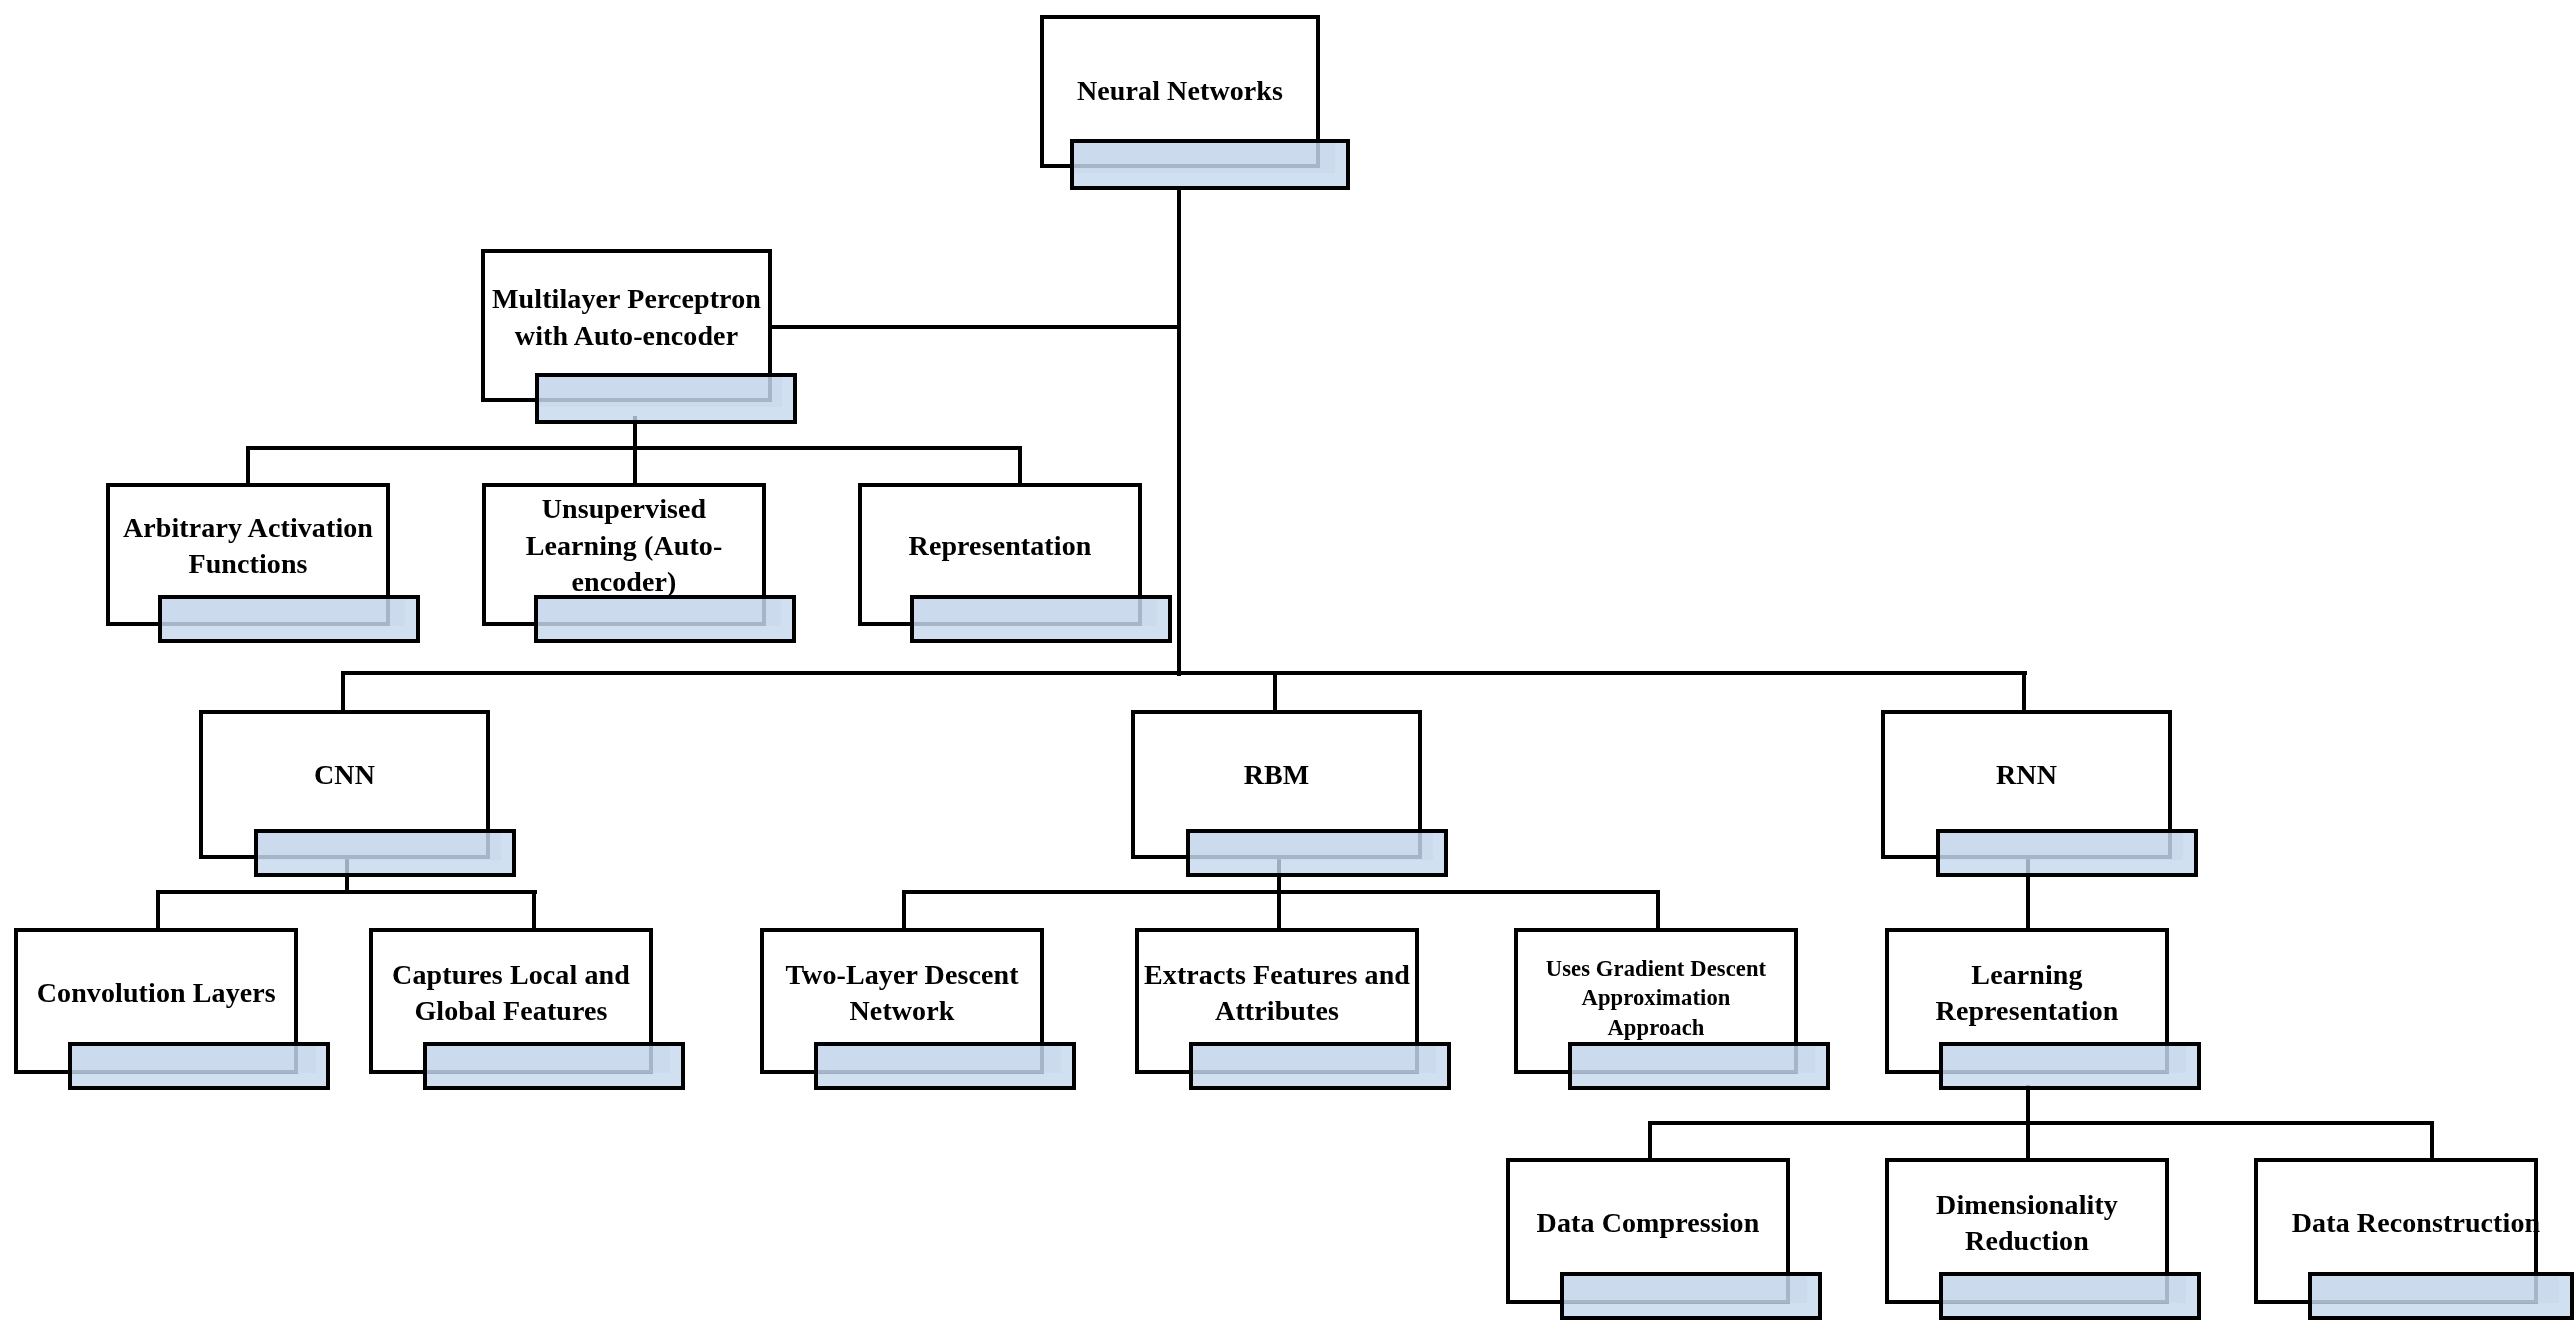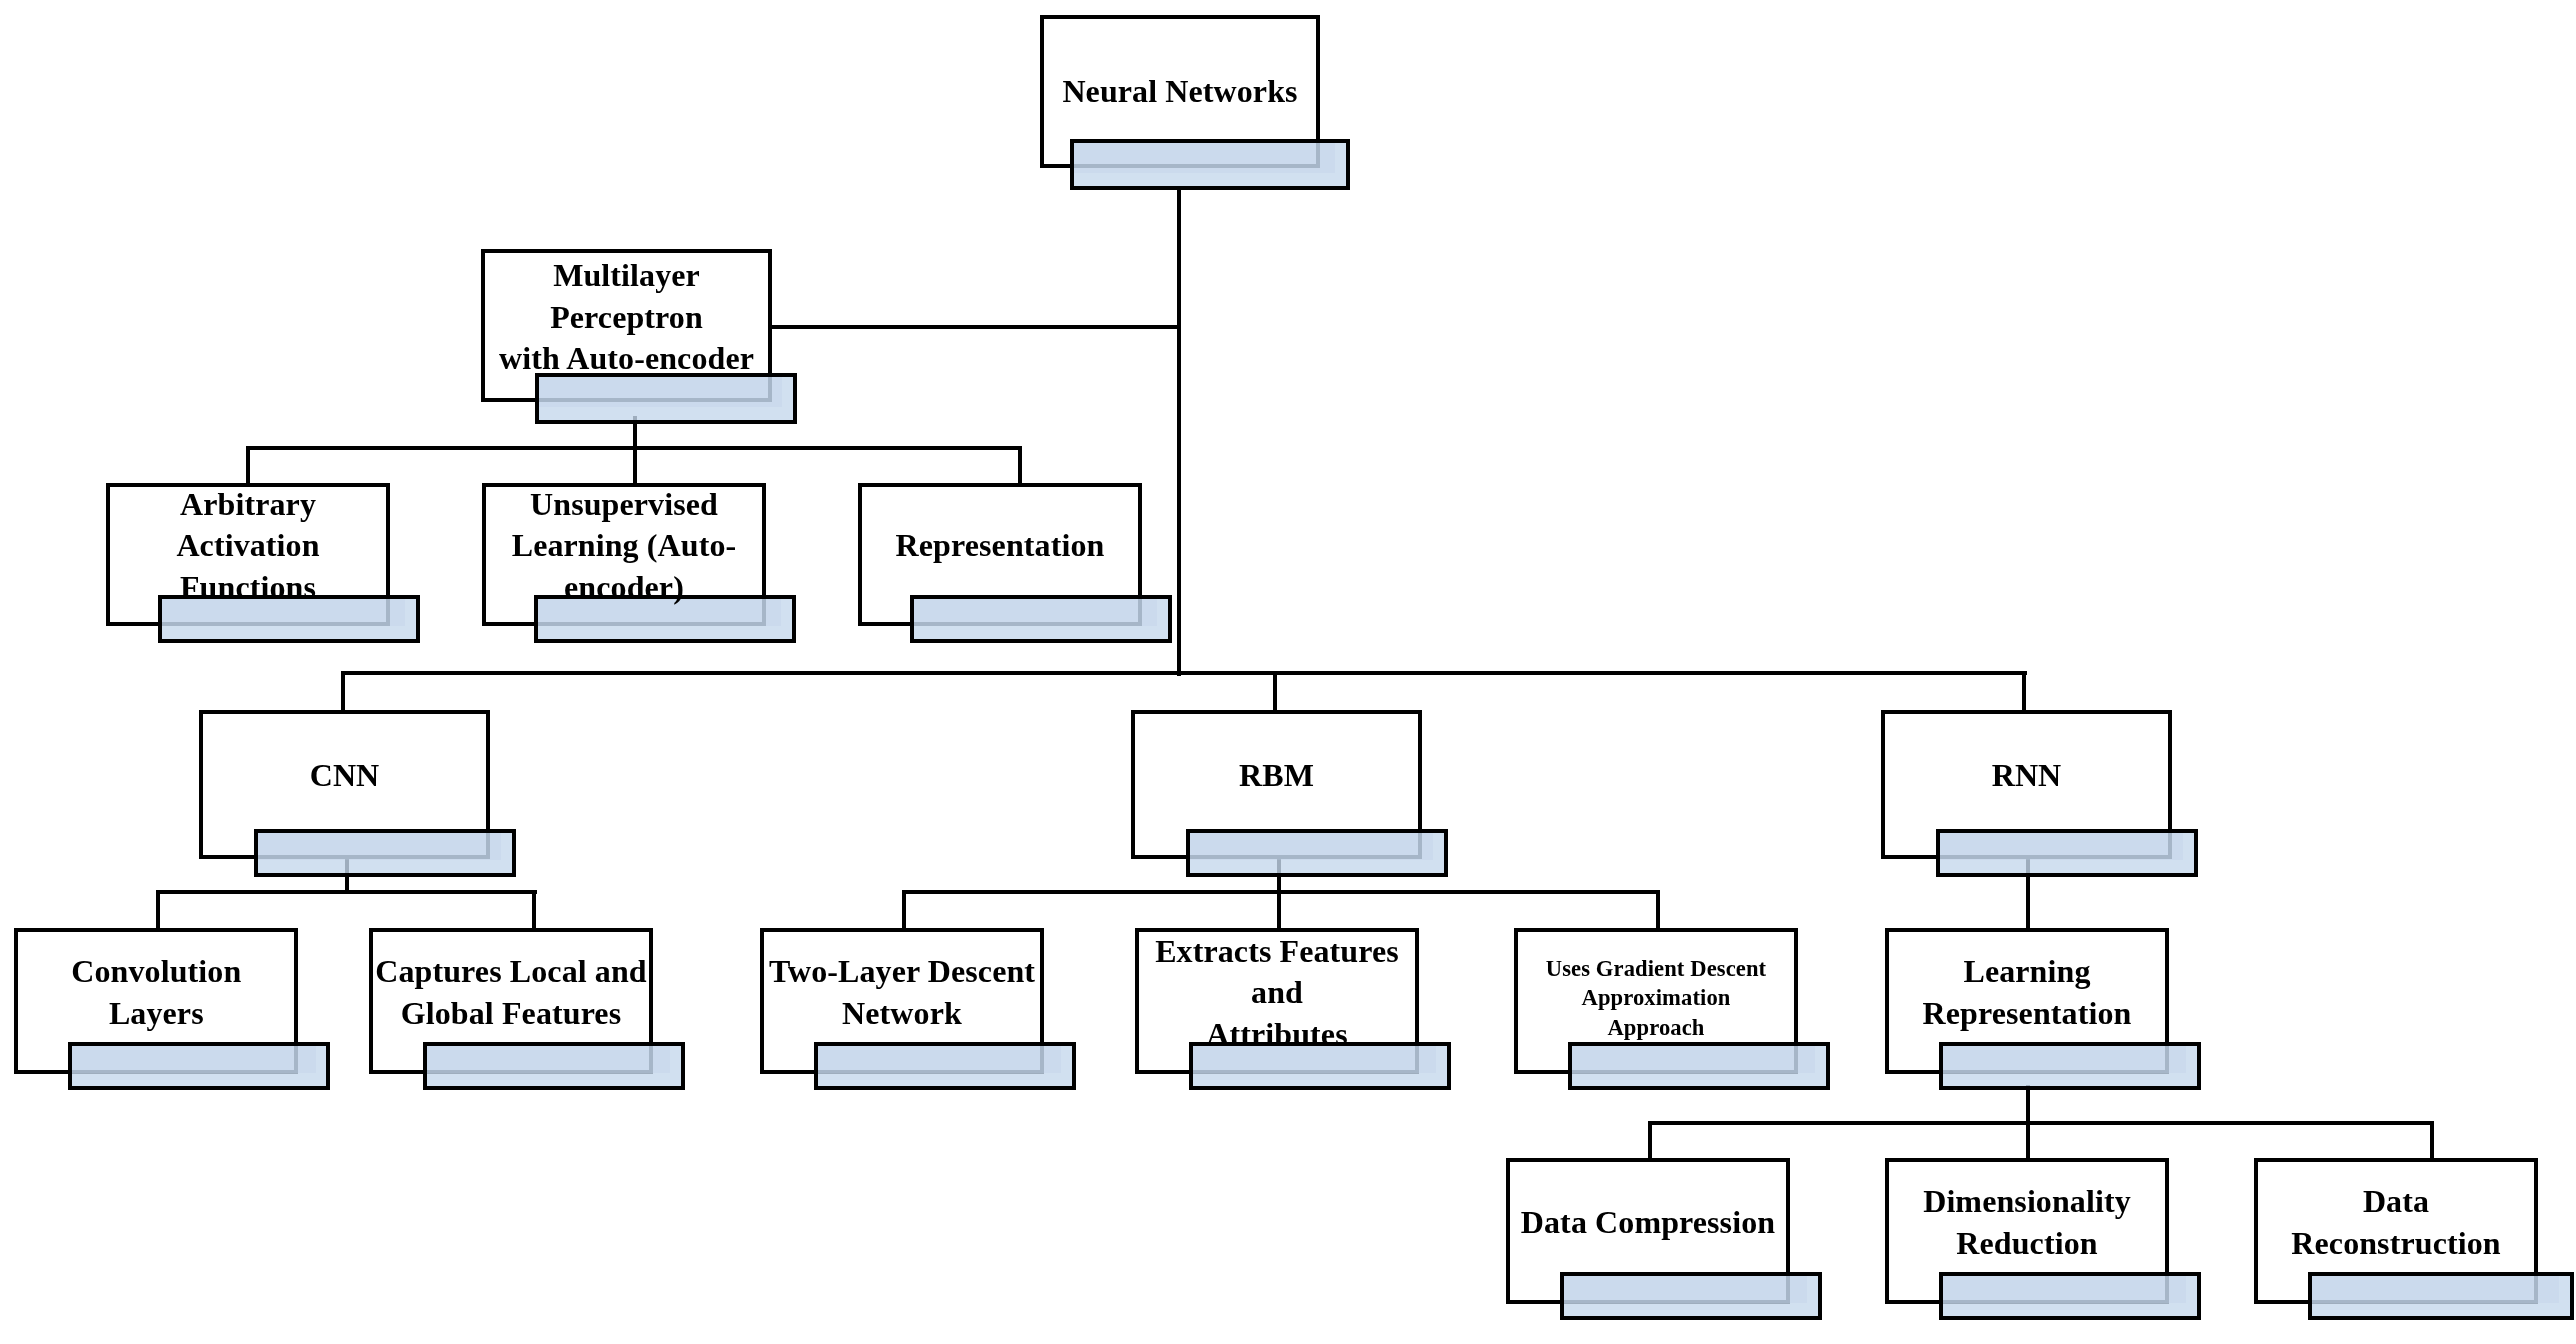--- a/index.html
+++ b/index.html
@@ -43,21 +43,21 @@
     position: absolute;
     left: 0;
     top: 0;
     box-sizing: border-box;
     display: flex;
     align-items: center;
     justify-content: center;
     text-align: center;
     color: #000000;
     font-weight: 700;
-    font-size: 32px;
+    font-size: 28px;
     line-height: 1.30;
     letter-spacing: 0.1px;
     padding: 0 6px;
     white-space: pre-line;
     z-index: 5;
   }
   .node .accent {
     position: absolute;
     box-sizing: border-box;
     border: 4.2px solid #000000;
@@ -218,17 +218,17 @@
   <div class="node" style="left:1885px; top:1158px; width:315px; height:170px;">
     <div class="frame" style="width:284px; height:146px;"></div>
     <div class="accent" style="left:54px; top:114px; width:262px; height:48px;"></div>
     <div class="label" style="width:284px; height:130px;">Dimensionality
 Reduction</div>
   </div>
 
   <div class="node" style="left:2254px; top:1158px; width:321px; height:170px;">
     <div class="frame" style="width:284px; height:146px;"></div>
     <div class="accent" style="left:54px; top:114px; width:266px; height:48px;"></div>
-    <div class="label" style="width:284px; height:130px;">Data Reconstruction</div>
+    <div class="label" style="width:284px; height:130px;margin-left:20px;">Data Reconstruction</div>
   </div>
 
 </div>
 
 
 </body></html>

